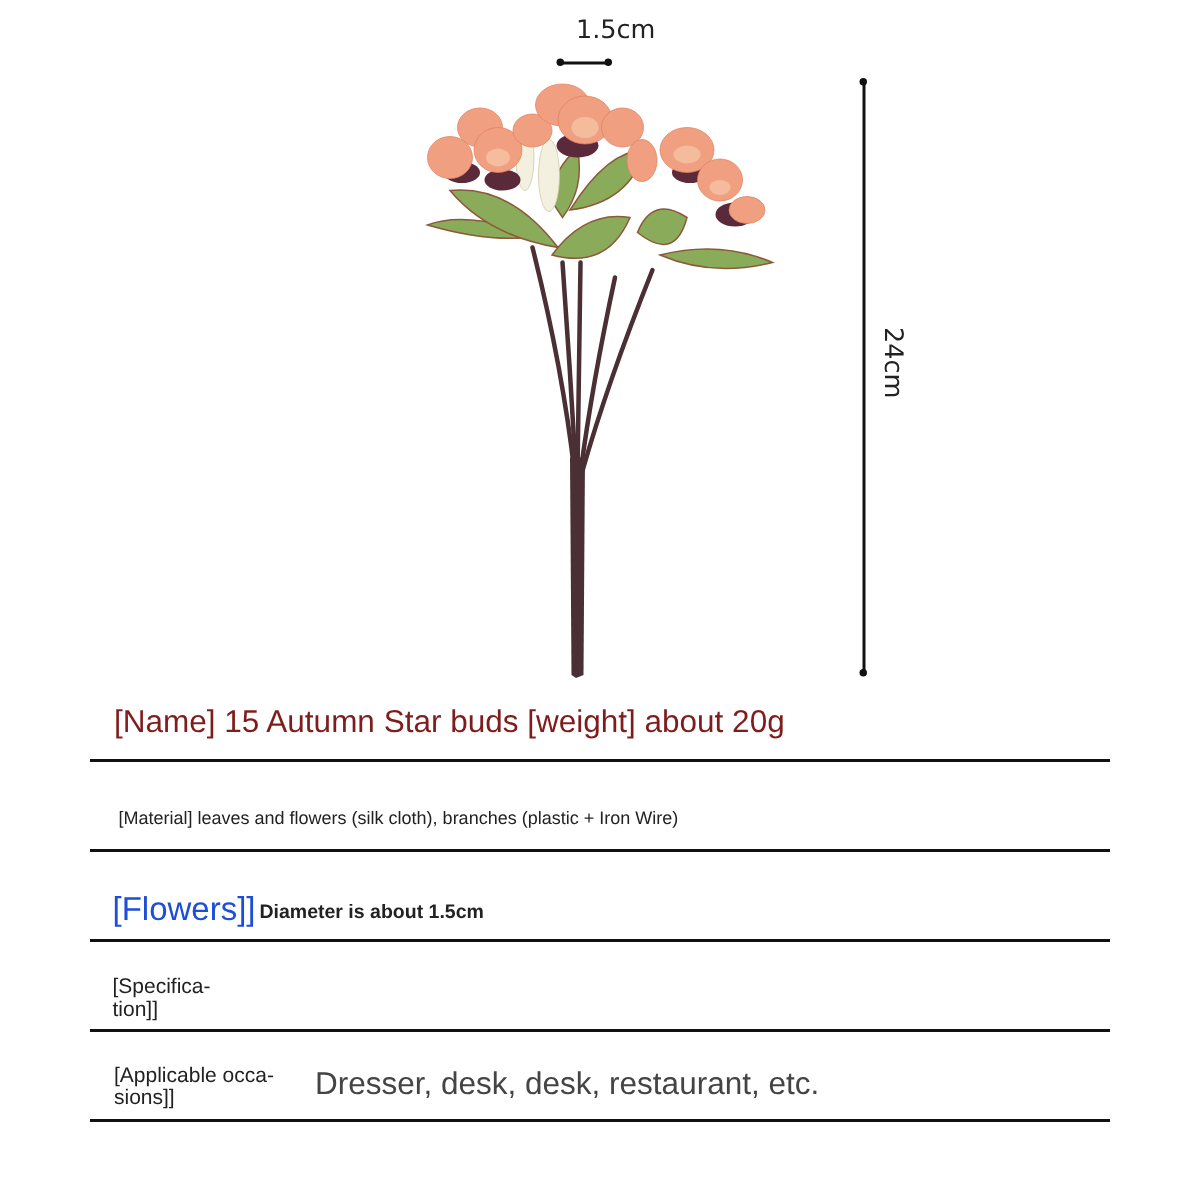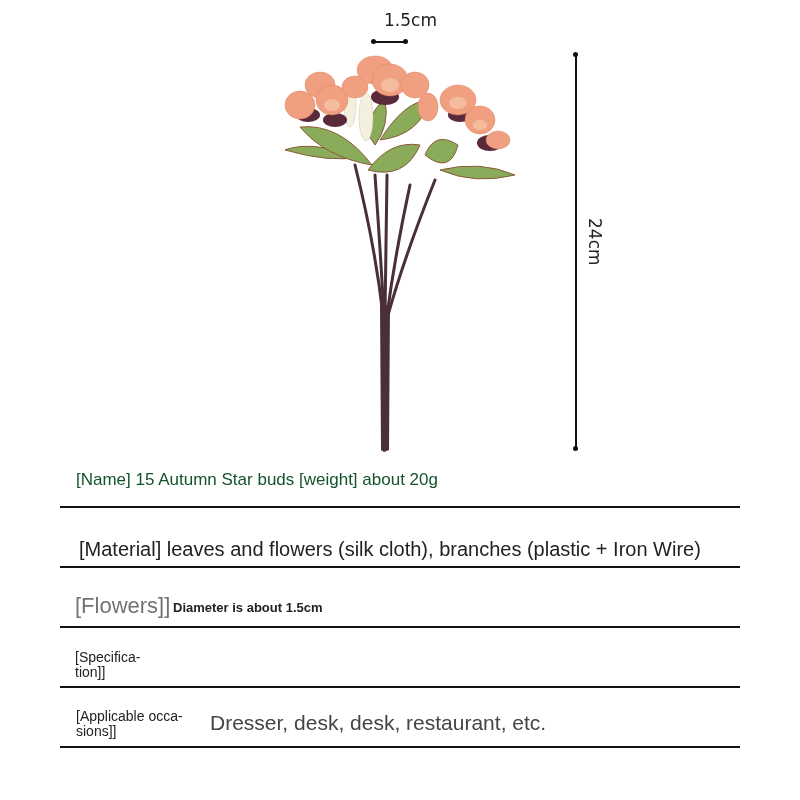--- a/index.html
+++ b/index.html
@@ -78,27 +78,27 @@
     <ellipse cx="218" cy="95" rx="12" ry="9"></ellipse>
   </g>
   <g fill="#f8d0b0" opacity="0.6">
     <ellipse cx="52" cy="60" rx="8" ry="6"></ellipse>
     <ellipse cx="110" cy="40" rx="9" ry="7"></ellipse>
     <ellipse cx="178" cy="58" rx="9" ry="6"></ellipse>
     <ellipse cx="200" cy="80" rx="7" ry="5"></ellipse>
   </g>
 </svg>
 
-<div class="row-text" style="left:76px; top:470px; font-size:17px; color:#14532d;text-align:center;">[Name] 15 Autumn Star buds [weight] about 20g</div>
+<div class="row-text" style="left:76px; top:470px; font-size:21px; color:#7f1d1d;text-align:center;">[Name] 15 Autumn Star buds [weight] about 20g</div>
 <div class="hline" style="top:506px;"></div>
 
-<div class="row-text" style="left:79px; top:538px; font-size:20px; color:#222;">[Material] leaves and flowers (silk cloth), branches (plastic + Iron Wire)</div>
+<div class="row-text" style="left:79px; top:538px; font-size:12px; color:#222;">[Material] leaves and flowers (silk cloth), branches (plastic + Iron Wire)</div>
 <div class="hline" style="top:566px;"></div>
 
-<div class="row-text" style="left:75px; top:593px; font-size:22px; color:#737373;">[Flowers]]</div>
+<div class="row-text" style="left:75px; top:593px; font-size:22px; color:#1d4ed8;">[Flowers]]</div>
 <div class="row-text" style="left:173px; top:600px; font-size:13px; color:#222;font-weight:bold;">Diameter is about 1.5cm</div>
 <div class="hline" style="top:626px;"></div>
 
 <div class="abs label-sm" style="left:75px; top:650px;">
   <div>[Specifica-</div>
   <div>tion]]</div>
 </div>
 <div class="abs val-sm" style="left:174px; top:652px;">
 </div>
 <div class="hline" style="top:686px;"></div>

